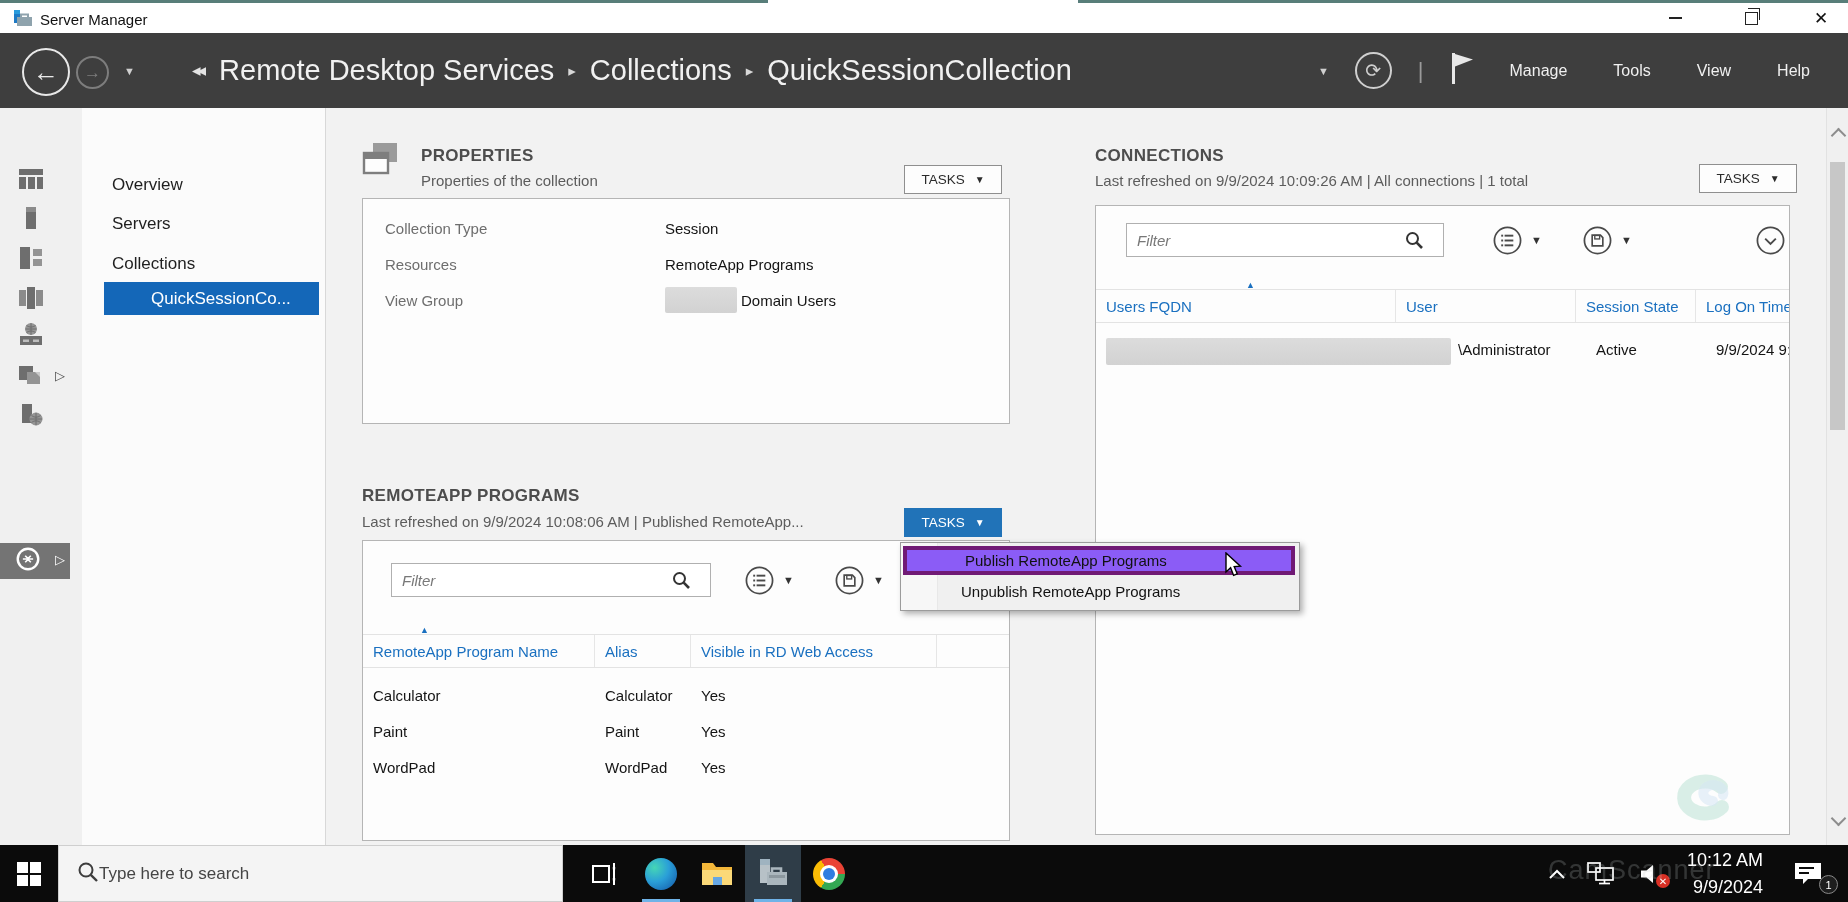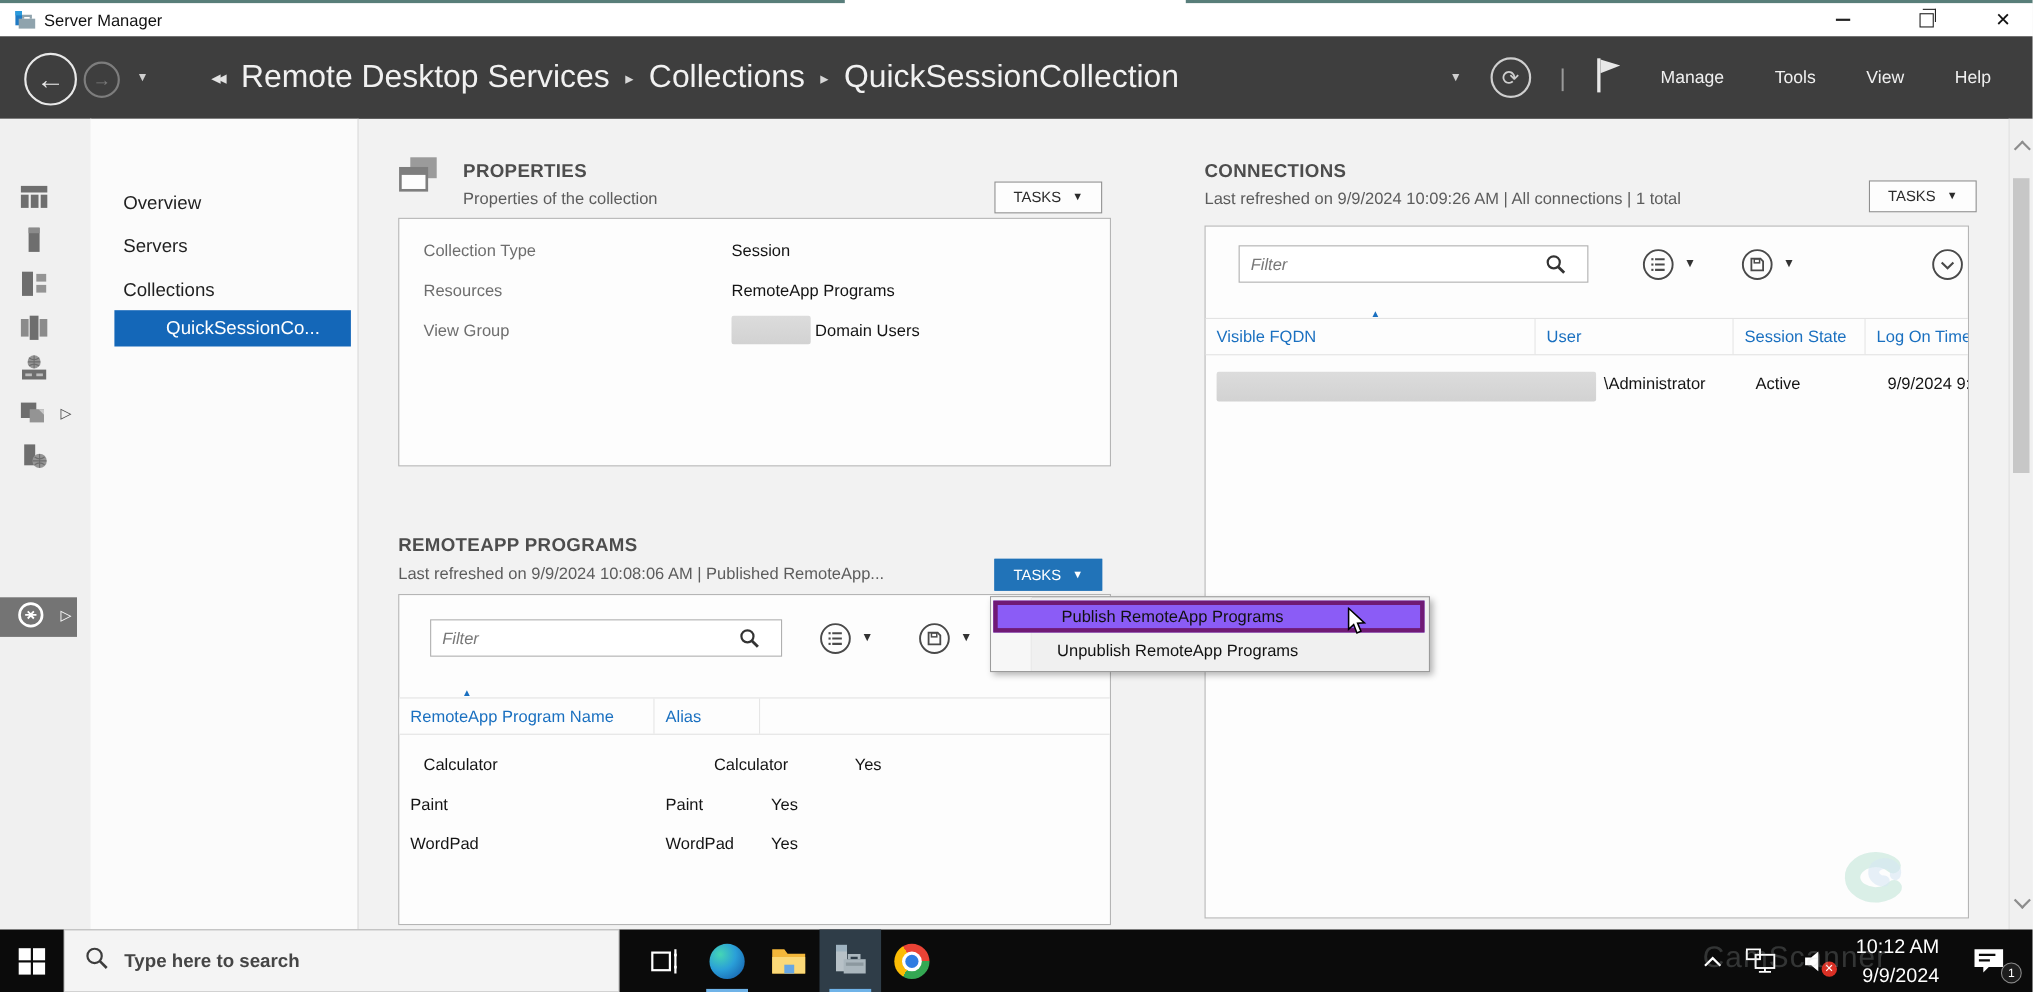--- a/index.html
+++ b/index.html
@@ -86,21 +86,21 @@
   
   .wm-logo{opacity:.6;}
   .wm-text{color:#c3c9c9;opacity:.22;font-size:27px;letter-spacing:1px;pointer-events:none;z-index:90;}
 
   
   .taskbar{left:0;top:845px;width:1848px;height:57px;background:#0b0b0b;display:flex;align-items:center;z-index:60;}
   .tb-cell{height:57px;display:flex;align-items:center;justify-content:center;cursor:default;position:relative;}
   .start{width:58px;}
   .winlogo{display:grid;grid-template-columns:11px 11px;grid-template-rows:11px 11px;gap:2px;}
   .winlogo span{background:#fff;}
-  .tb-search{width:505px;height:57px;background:#f4f4f4;border:1px solid #cfcfcf;box-sizing:border-box;display:flex;align-items:center;gap:14px;padding-left:18px;font-weight:bold;}
+  .tb-search{width:505px;height:57px;background:#f4f4f4;border:1px solid #cfcfcf;box-sizing:border-box;display:flex;align-items:center;padding-left:18px;}
   .tb-search-text{font-size:17px;color:#454545;}
   .tb-icon{width:56px;}
   .tb-icon.active-app{background:#2f3d48;}
   .underline{position:absolute;bottom:0;left:9px;width:38px;height:3px;background:#6fb3e8;}
   .edge-ico{width:32px;height:32px;border-radius:50%;background:radial-gradient(circle at 30% 30%,#45d6b5 0%,#2a9fd8 45%,#1253a4 100%);}
   .chrome-ico{position:relative;width:32px;height:32px;border-radius:50%;background:conic-gradient(from -30deg,#ea4335 0 120deg,#34a853 0 240deg,#fbbc05 0 360deg);}
   .chrome-ico:before{content:"";position:absolute;left:7px;top:7px;width:18px;height:18px;border-radius:50%;background:#fff;}
   .chrome-ico:after{content:"";position:absolute;left:10px;top:10px;width:12px;height:12px;border-radius:50%;background:#2f7de1;}
   .tray{margin-left:auto;display:flex;align-items:center;gap:8px;padding-right:10px;}
   .tray-item{height:57px;display:flex;align-items:center;justify-content:center;padding:0 7px;position:relative;}
@@ -314,23 +314,24 @@
           <path d="M10.5 10.5 h8.5 l2.5 2.5 v8.5 h-11 z" fill="none" stroke="#4a4a4a" stroke-width="1.7"></path>
           <rect x="13.2" y="10.8" width="5" height="3.6" fill="none" stroke="#4a4a4a" stroke-width="1.4"></rect>
         </svg>
     </span>
     <span class="abs dd-caret" style="left:510px;top:33px;">▼</span>
 
     <span class="sort-up" style="left:57px;top:84px;">▲</span>
     <div class="abs thead" style="left:0;top:93px;width:646px;">
       <span class="th" style="width:232px;">RemoteApp Program Name</span>
       <span class="th" style="width:96px;">Alias</span>
+      <span class="th" style="width:246px;">Visible in RD Web Access</span>
       <span class="th" style="flex:1;"></span>
     </div>
-    <div class="abs trow" style="left:12px;top:136px;width:646px;gap:32px;">
+    <div class="abs trow" style="left:0;top:136px;width:646px;">
       <span class="td" style="width:232px;">Calculator</span>
       <span class="td" style="width:96px;">Calculator</span>
       <span class="td" style="width:246px;">Yes</span>
     </div>
     <div class="abs trow" style="left:0;top:172px;width:646px;">
       <span class="td" style="width:232px;">Paint</span>
       <span class="td" style="width:96px;">Paint</span>
       <span class="td" style="width:246px;">Yes</span>
     </div>
     <div class="abs trow" style="left:0;top:208px;width:646px;">
@@ -394,21 +395,21 @@
     <span class="abs dd-caret" style="left:525px;top:28px;">▼</span>
     <span class="abs tool-circle" style="left:659px;top:19px;">
       <svg width="31" height="31" viewBox="0 0 32 32">
           <circle cx="16" cy="16" r="13.5" fill="none" stroke="#4a4a4a" stroke-width="1.8"></circle>
           <path d="M10.5 14 L16 19.5 L21.5 14" fill="none" stroke="#4a4a4a" stroke-width="2"></path>
         </svg>
     </span>
 
     <span class="sort-up" style="left:150px;top:74px;">▲</span>
     <div class="abs thead" style="left:0;top:83px;width:710px;">
-      <span class="th" style="width:300px;">Visible FQDN</span>
+      <span class="th" style="width:300px;">Users FQDN</span>
       <span class="th" style="width:180px;">User</span>
       <span class="th" style="width:120px;">Session State</span>
       <span class="th" style="width:110px;border-right:none;">Log On Time</span>
     </div>
     <div class="abs trow" style="left:0;top:128px;width:710px;">
       <span class="redact abs" style="left:10px;top:4px;width:345px;height:27px;"></span>
       <span class="td abs" style="left:352px;top:7px;">\Administrator</span>
       <span class="td abs" style="left:490px;top:7px;">Active</span>
       <span class="td abs" style="left:610px;top:7px;white-space:nowrap;">9/9/2024 9:59:</span>
     </div>

